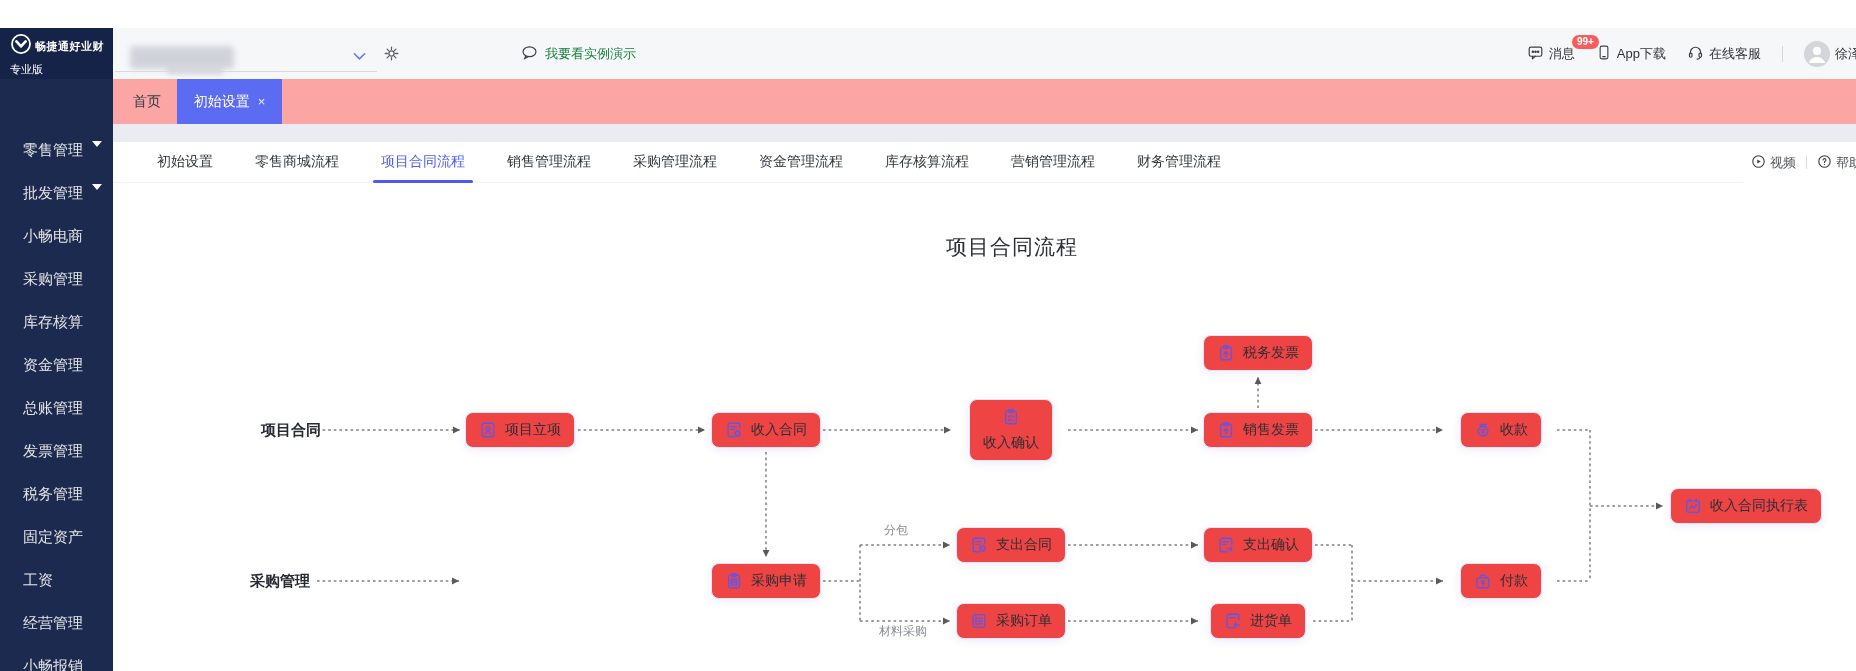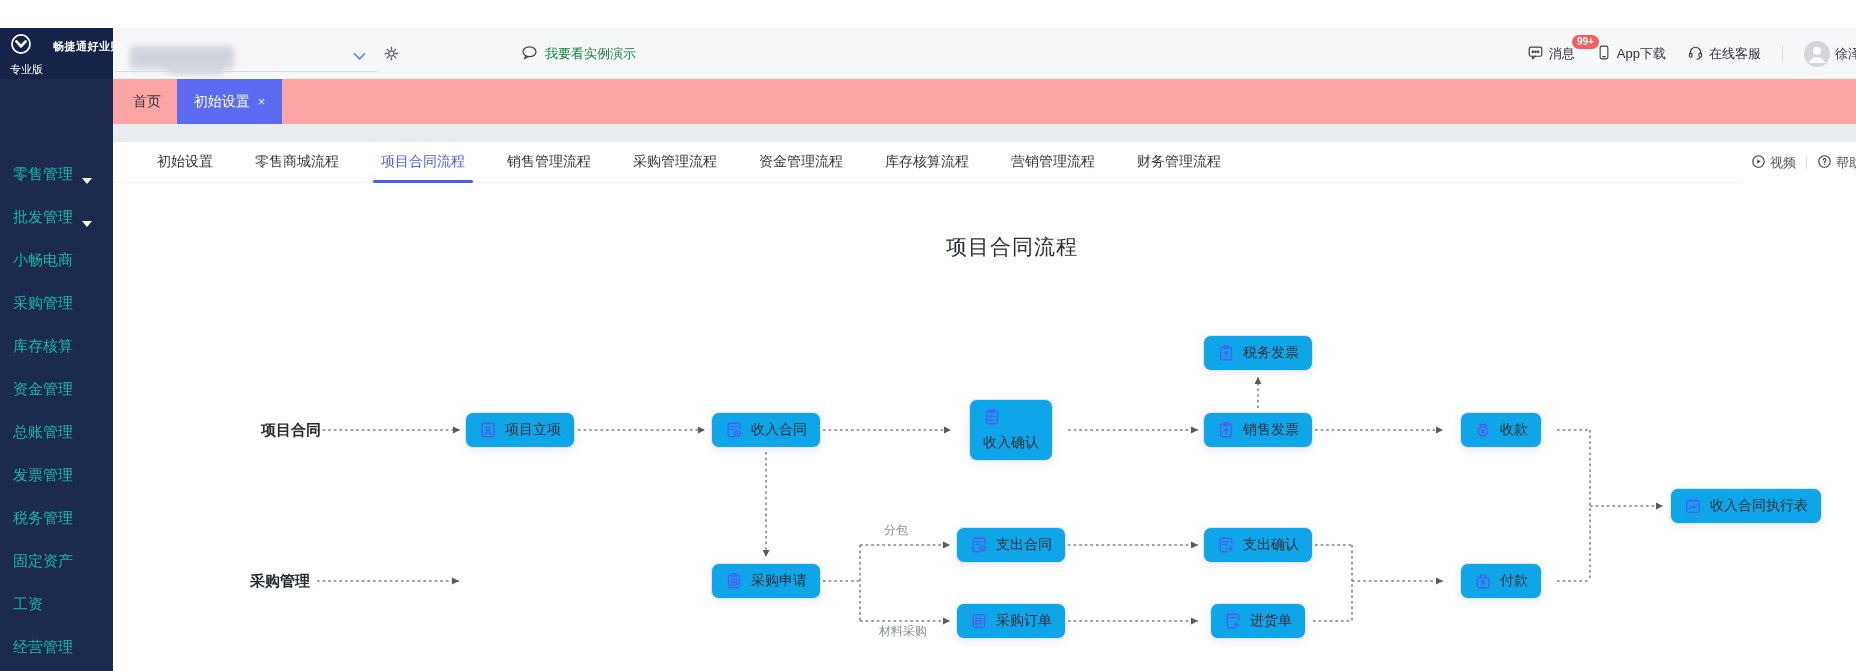--- a/index.html
+++ b/index.html
@@ -4,27 +4,27 @@
 <style>
   * { margin:0; padding:0; box-sizing:border-box; }
   html,body { width:1856px; height:671px; overflow:hidden; background:#fff;
     font-family:"Liberation Sans","DejaVu Sans",sans-serif; }
   body { position:relative; }
 
   
   .sidebar { position:absolute; left:0; top:28px; width:113px; bottom:0;
     background:#1c2a4f; z-index:5; }
   .logo-block { height:51px; background:#162348; padding:5px 8px 0 10px; position:relative; }
-  .logo-row { display:flex; align-items:center; gap:21px; }
+  .logo-row { display:flex; align-items:center; gap:3px; }
   .logo-mark { flex:0 0 auto; }
   .logo-text { color:#fff; font-size:11px; font-weight:700; white-space:nowrap; letter-spacing:.5px; }
   .edition { color:#fff; font-size:11px; margin-top:3px; }
   .side-menu { padding-top:62px; }
-  .side-item { height:43px; display:flex; align-items:flex-end; padding-left:13px;
-    color:#14b8a6; font-size:15px; font-weight:500; cursor:pointer; white-space:nowrap; }
+  .side-item { height:43px; display:flex; align-items:flex-start; padding-left:23px;
+    color:#e5e5e5; font-size:15px; font-weight:500; cursor:pointer; white-space:nowrap; }
   .side-item .caret { margin-left:9px; width:0; height:0;
     border-left:5px solid transparent; border-right:5px solid transparent; border-top:6px solid #fff; }
 
   
   .main { position:absolute; left:113px; top:28px; right:0; bottom:0; background:#e9ecf1; }
   .topbar { position:absolute; left:0; top:0; right:0; height:51px; background:#f6f7f9; }
   .acct { position:absolute; left:2px; top:0; width:262px; height:44px; }
   .acct-line { position:absolute; left:0; right:0; top:43px; height:1px; background:#d8dade; }
   .blur1 { position:absolute; left:15px; top:18px; width:104px; height:23px; background:#c7cad2; border-radius:4px; filter:blur(3px); opacity:.8; }
   .blur2 { position:absolute; left:52px; top:36px; width:56px; height:11px; background:#d2d5db; border-radius:3px; filter:blur(2px); opacity:.8; }
@@ -59,23 +59,23 @@
   .flow-tabs-right { position:absolute; right:-6px; top:0; height:41px; display:flex; align-items:center;
     gap:6px; font-size:13px; color:#50555c; background:#fff; padding-left:8px; }
   .ft-divider { width:1px; height:13px; background:#d9dbe0; margin:0 4px; }
   .ftr-item { display:flex; align-items:center; gap:4px; cursor:pointer; }
 
   
   .canvas { position:absolute; left:0; top:0; right:0; bottom:0; }
   .diagram-title { position:absolute; left:899px; top:91px; transform:translateX(-50%);
     font-size:21px; color:#2b2f36; font-weight:500; letter-spacing:1px; white-space:nowrap; }
   #edge-svg { position:absolute; left:0; top:0; }
-  .flow-node { position:absolute; transform:translate(-50%,-50%); background:#0ea5e9;
+  .flow-node { position:absolute; transform:translate(-50%,-50%); background:#ef4444;
     border:1px solid #e3e6f8; border-radius:8px; box-shadow:0 2px 9px rgba(90,96,240,.13);
-    display:flex; align-items:flex-start; gap:8px; padding:8px 13px; cursor:pointer; white-space:nowrap; z-index:3; }
+    display:flex; align-items:center; gap:8px; padding:8px 13px; cursor:pointer; white-space:nowrap; z-index:3; }
   .flow-node .nlabel { font-size:14px; color:#2b2f36; }
   .nicon { display:flex; align-items:center; }
   .row-label { position:absolute; transform:translate(-50%,-50%); font-size:15px; font-weight:700;
     color:#262a33; white-space:nowrap; z-index:2; }
   .edge-label { position:absolute; transform:translate(-50%,-50%); font-size:12px; color:#868b94;
     white-space:nowrap; z-index:2; background:#fff; padding:0 2px; }
 </style>
 </head>
 <body>
 

